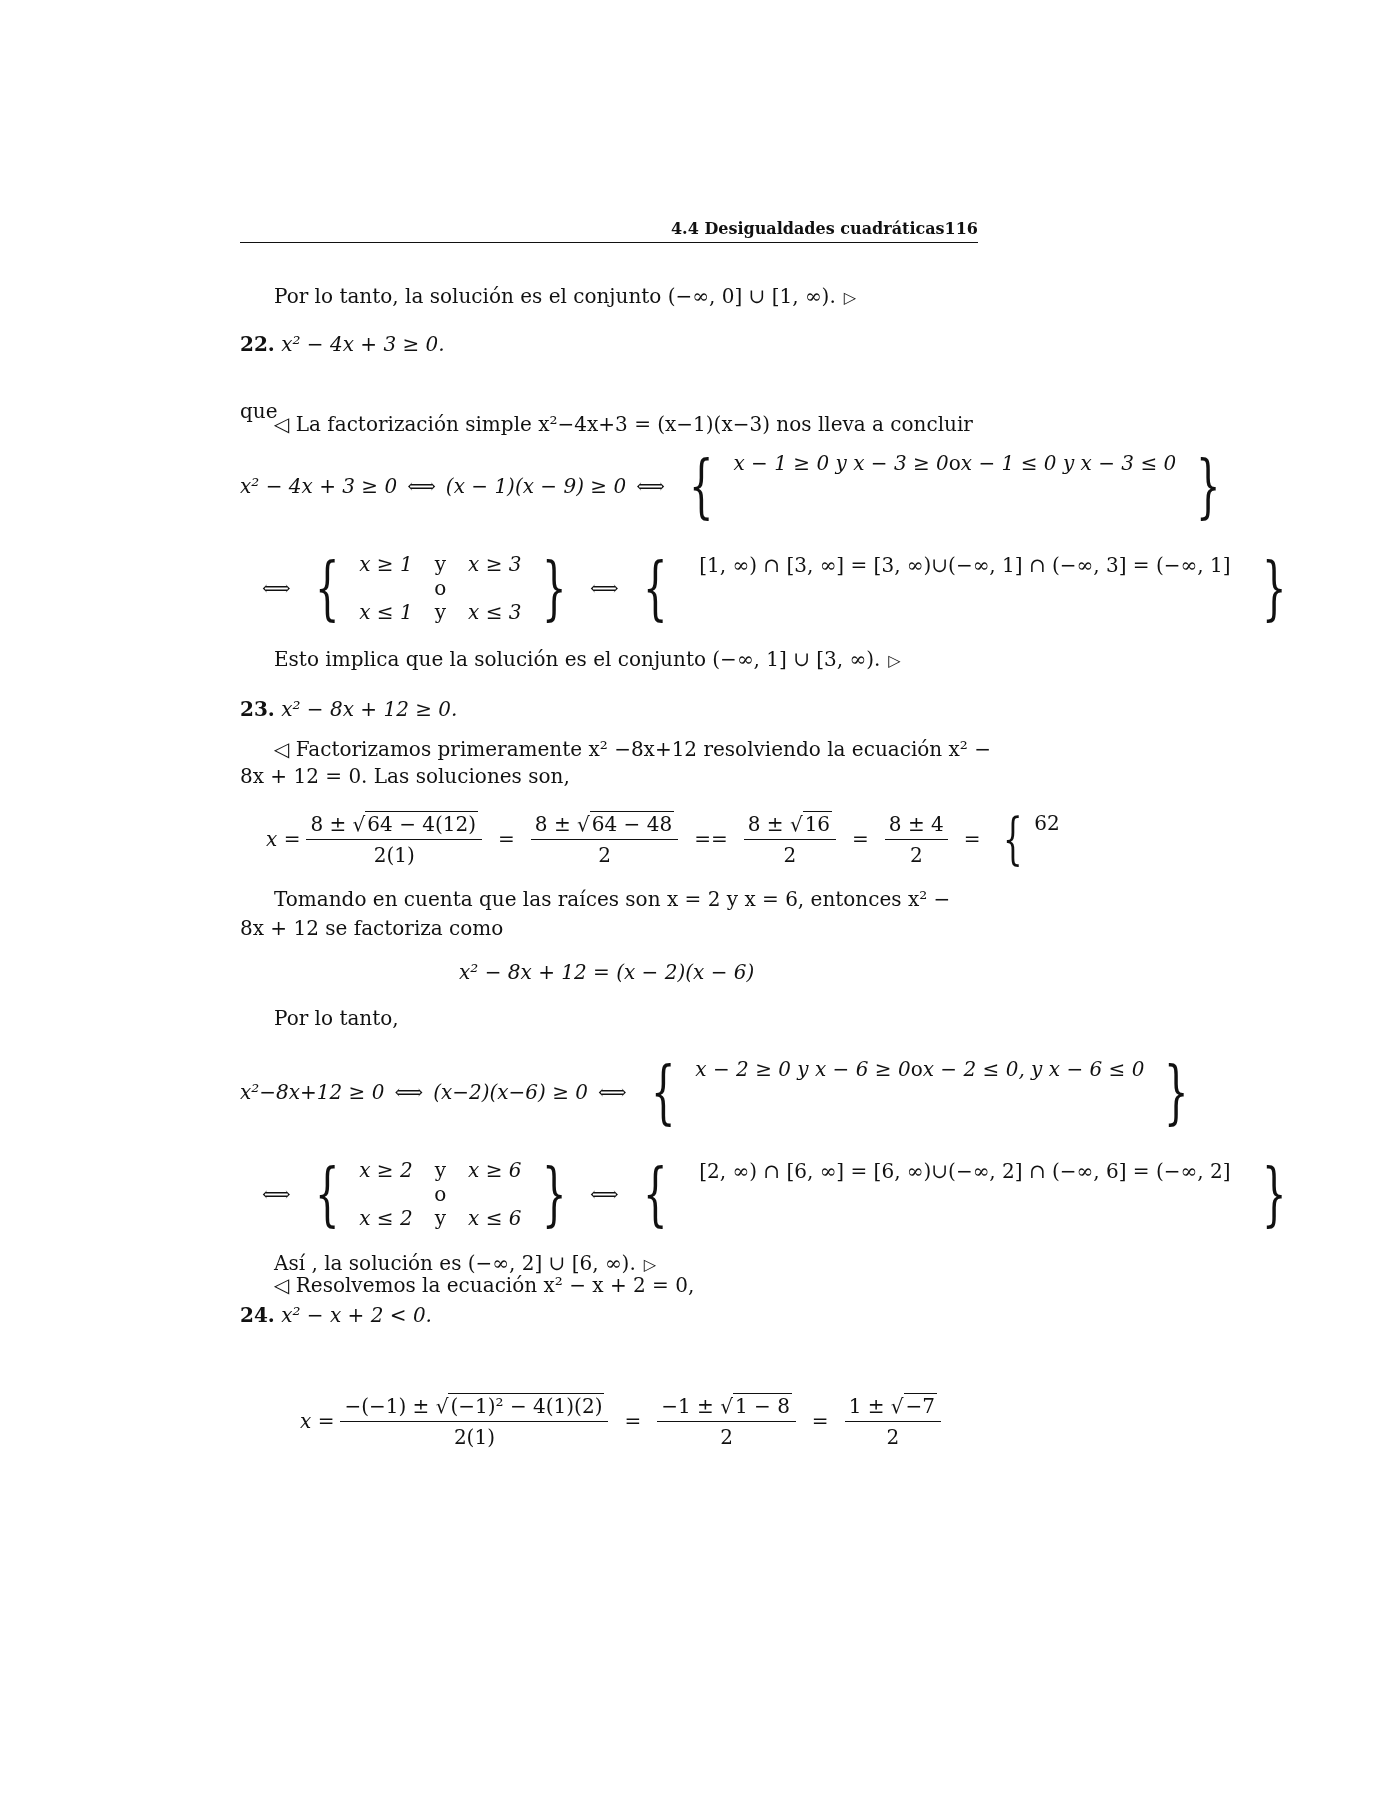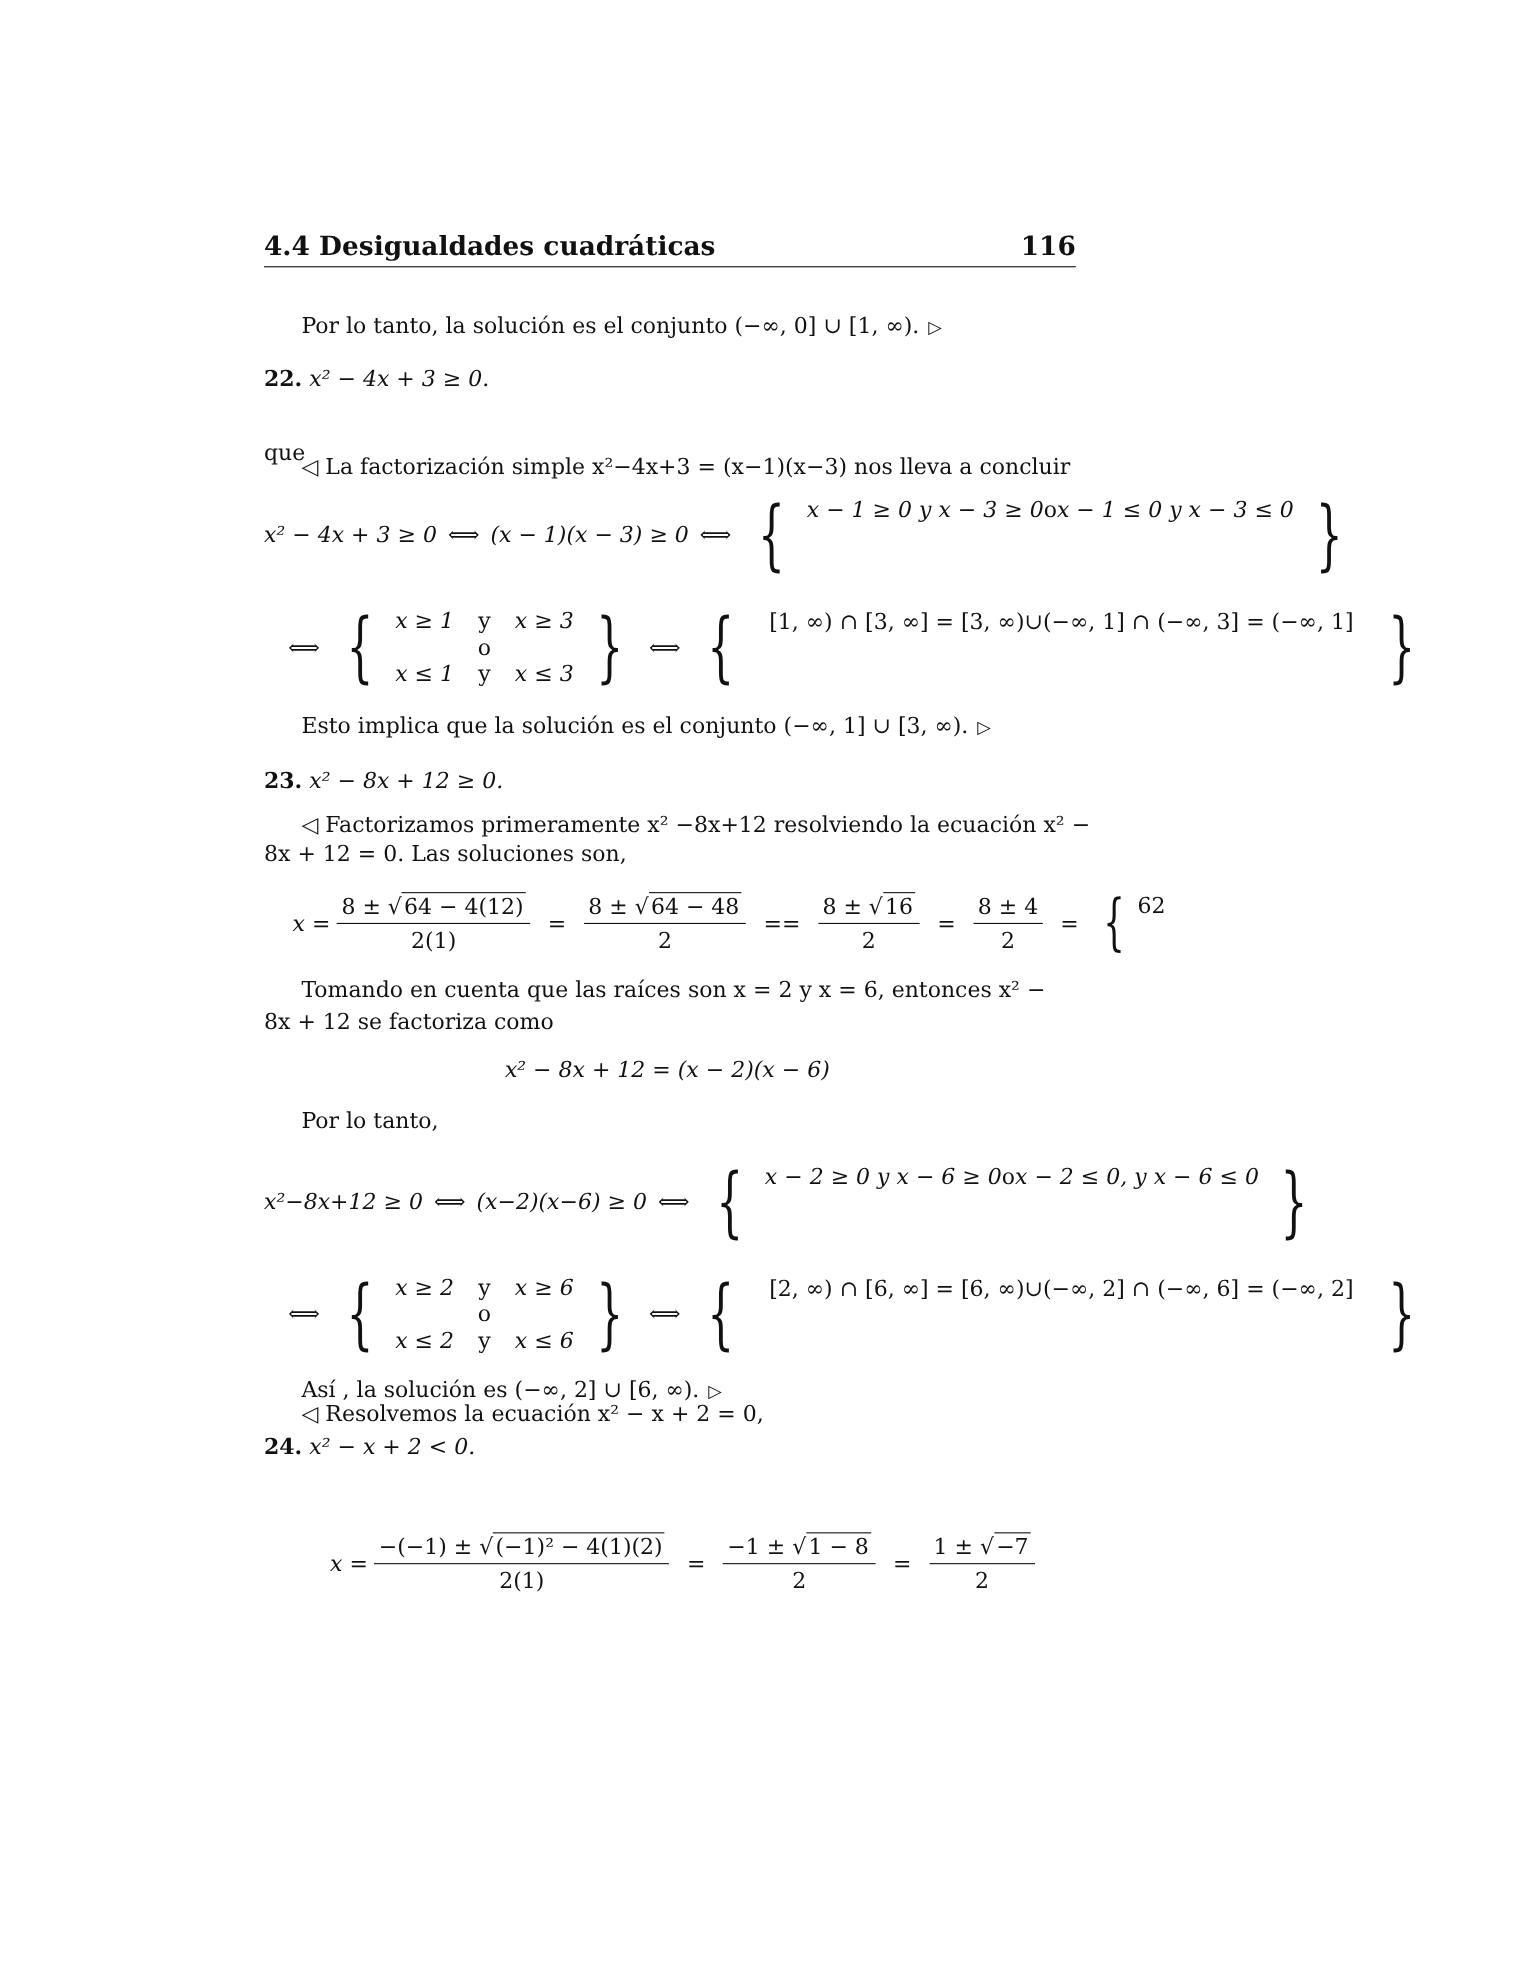--- a/index.html
+++ b/index.html
@@ -5,22 +5,22 @@
   html, body { margin: 0; padding: 0; background: #ffffff; }
   body {
     width: 1391px; height: 1800px; position: relative; overflow: hidden;
     font-family: "DejaVu Serif", "Liberation Serif", serif;
     color: #111111;
   }
   .abs { position: absolute; white-space: nowrap; }
   .txt { font-size: 20px; line-height: 27px; }
   .header {
     position: absolute; left: 240px; top: 208px; width: 738px; height: 30px;
-    border-bottom: 1.5px solid #111; display: flex; justify-content: space-between;
-    align-items: flex-end; font-weight: bold; font-size: 24px; padding-bottom: 4px;
+    border-bottom: 1.5px solid #111; display: flex; justify-content: flex-end;
+    align-items: flex-end; font-weight: bold; font-size: 16px; padding-bottom: 4px;
   }
   i.m { font-style: italic; text-align: right; }
   .bold { font-weight: bold; }
   .indent { padding-left: 34px; }
   .center-row { display: flex; align-items: center; font-size: 20px; }
   .frac { display: inline-flex; flex-direction: column; align-items: center; margin: 0 6px; vertical-align: middle; }
   .frac .num { padding: 0 4px 3px 4px; border-bottom: 1.5px solid #111; white-space: nowrap; }
   .frac .den { padding: 3px 4px 0 4px; white-space: nowrap; }
   .sqrt { white-space: nowrap; }
   .sqrt .rad { border-top: 1.5px solid #111; padding: 0 2px; }
@@ -51,21 +51,21 @@
 </div>
 <div class="abs txt indent" style="left:240px; top:371px;margin-top:40px;">
   <span>◁</span>
   <span>La factorización simple x²−4x+3 = (x−1)(x−3) nos lleva a concluir</span>
 </div>
 <div class="abs txt" style="left:240px; top:398px;">que</div>
 
 <div class="abs center-row" style="left:240px; top:444px; height:84px;">
   <i class="m">x² − 4x + 3 ≥ 0</i>
   <span class="op">⟺</span>
-  <i class="m">(x − 1)(x − 3) ≥ 0</i>
+  <i class="m">(x − 1)(x − 9) ≥ 0</i>
   <span class="op">⟺</span>
   <span class="brace-block">
     <span class="brace">{</span>
     <span class="brace-content">
       <div><i class="m">x − 1 ≥ 0 y x − 3 ≥ 0</i></div>
       <div>o</div>
       <div><i class="m">x − 1 ≤ 0 y x − 3 ≤ 0</i></div>
     </span>
     <span class="brace">}</span>
   </span>

